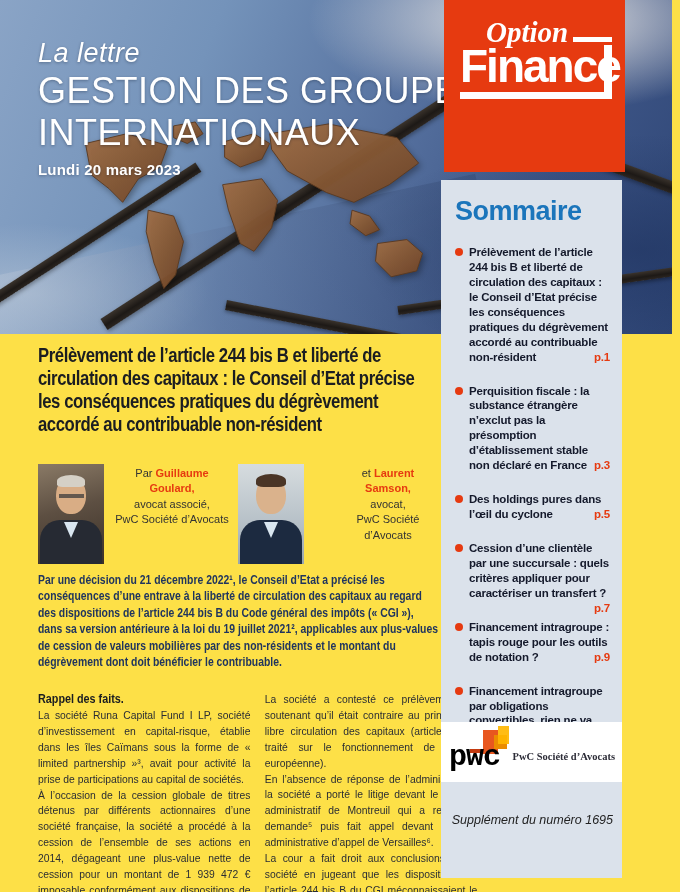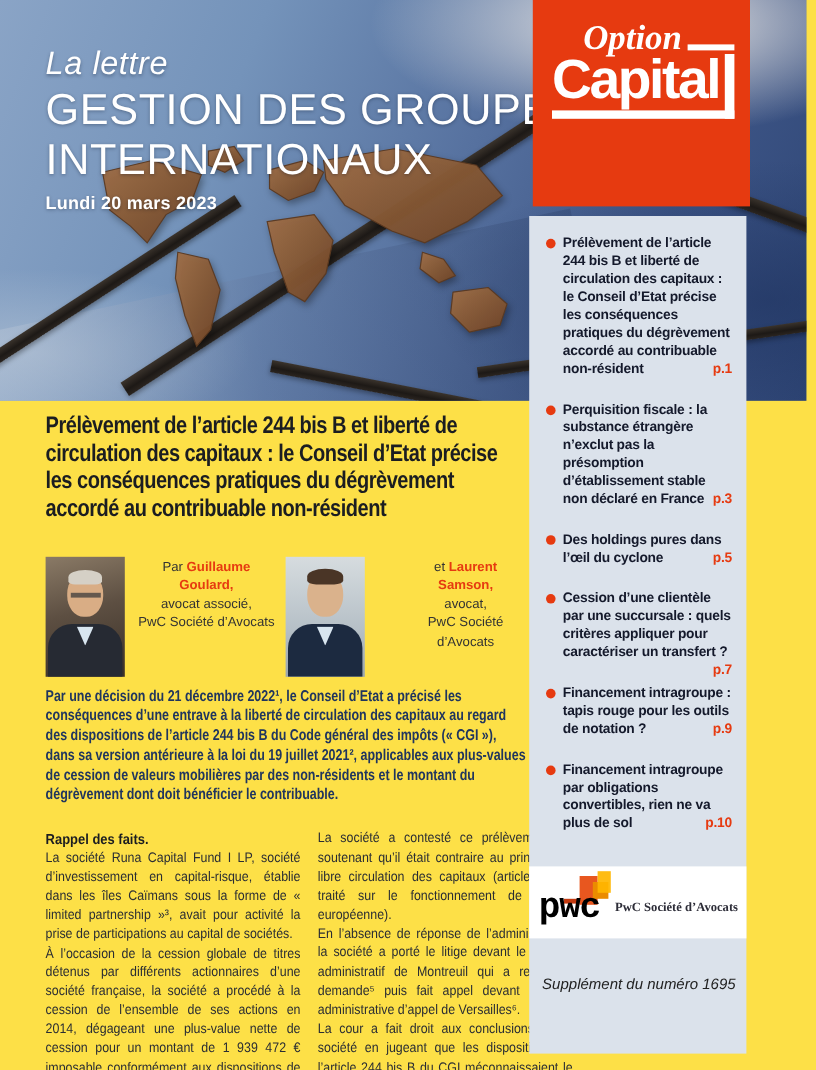--- a/index.html
+++ b/index.html
@@ -139,26 +139,27 @@
     </div>
   </div>
 
   <div class="of-logo">
     <div class="of-inner">
       <div class="of-row1">
         <span class="of-opt">Option</span>
         <span class="of-rule"></span>
       </div>
       <div class="of-finwrap">
-        <div class="of-fin">Capital</div>
+        <div class="of-fin">Finance</div>
       </div>
     </div>
   </div>
 
   <aside class="sommaire">
+    <h2 class="som-title">Sommaire</h2>
     <ul class="som-list">
       <li class="som-item">
         <span class="som-dot"></span>
         <div class="som-text">
           <span>Prélèvement de l’article 244 bis B et liberté de circulation des capitaux : le Conseil d’Etat précise les conséquences pratiques du dégrèvement accordé au contribuable non-résident</span>
           <span class="som-page">p.1</span>
         </div>
       </li>
       <li class="som-item">
         <span class="som-dot"></span>

